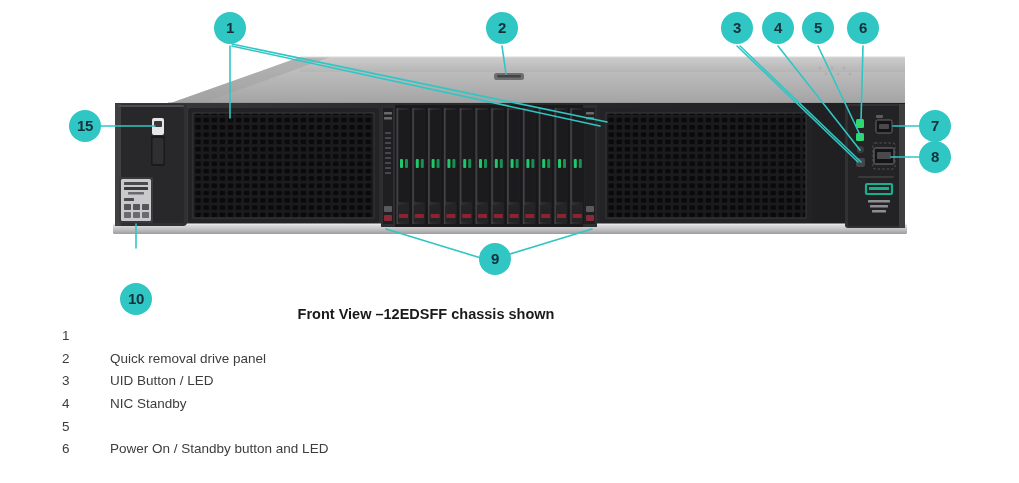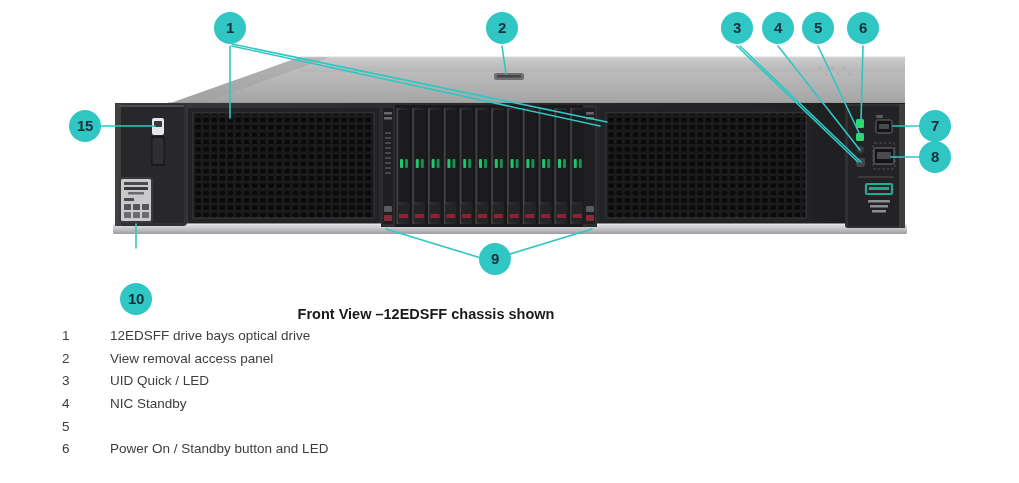--- a/index.html
+++ b/index.html
@@ -392,29 +392,28 @@
   <div class="bubble" style="left:120px; top:246px;margin-top:37px;">10</div>
   <div class="bubble" style="left:69px;  top:110px;">15</div>
 
   <div id="caption">Front View –12EDSFF chassis shown</div>
 
   <div id="legend">
 
     <div class="legend-col left">
       <div class="legend-row">
         <span class="legend-num">1</span>
-        <span class="legend-label">12EDSFF drive bays optical drive</span>
       </div>
       <div class="legend-row">
         <span class="legend-num">2</span>
-        <span class="legend-label">View removal access panel</span>
+        <span class="legend-label">Quick removal drive panel</span>
       </div>
       <div class="legend-row">
         <span class="legend-num">3</span>
-        <span class="legend-label">UID Quick / LED</span>
+        <span class="legend-label">UID Button / LED</span>
       </div>
       <div class="legend-row">
         <span class="legend-num">4</span>
         <span class="legend-label">NIC Standby</span>
       </div>
       <div class="legend-row">
         <span class="legend-num">5</span>
       </div>
       <div class="legend-row">
         <span class="legend-num">6</span>

